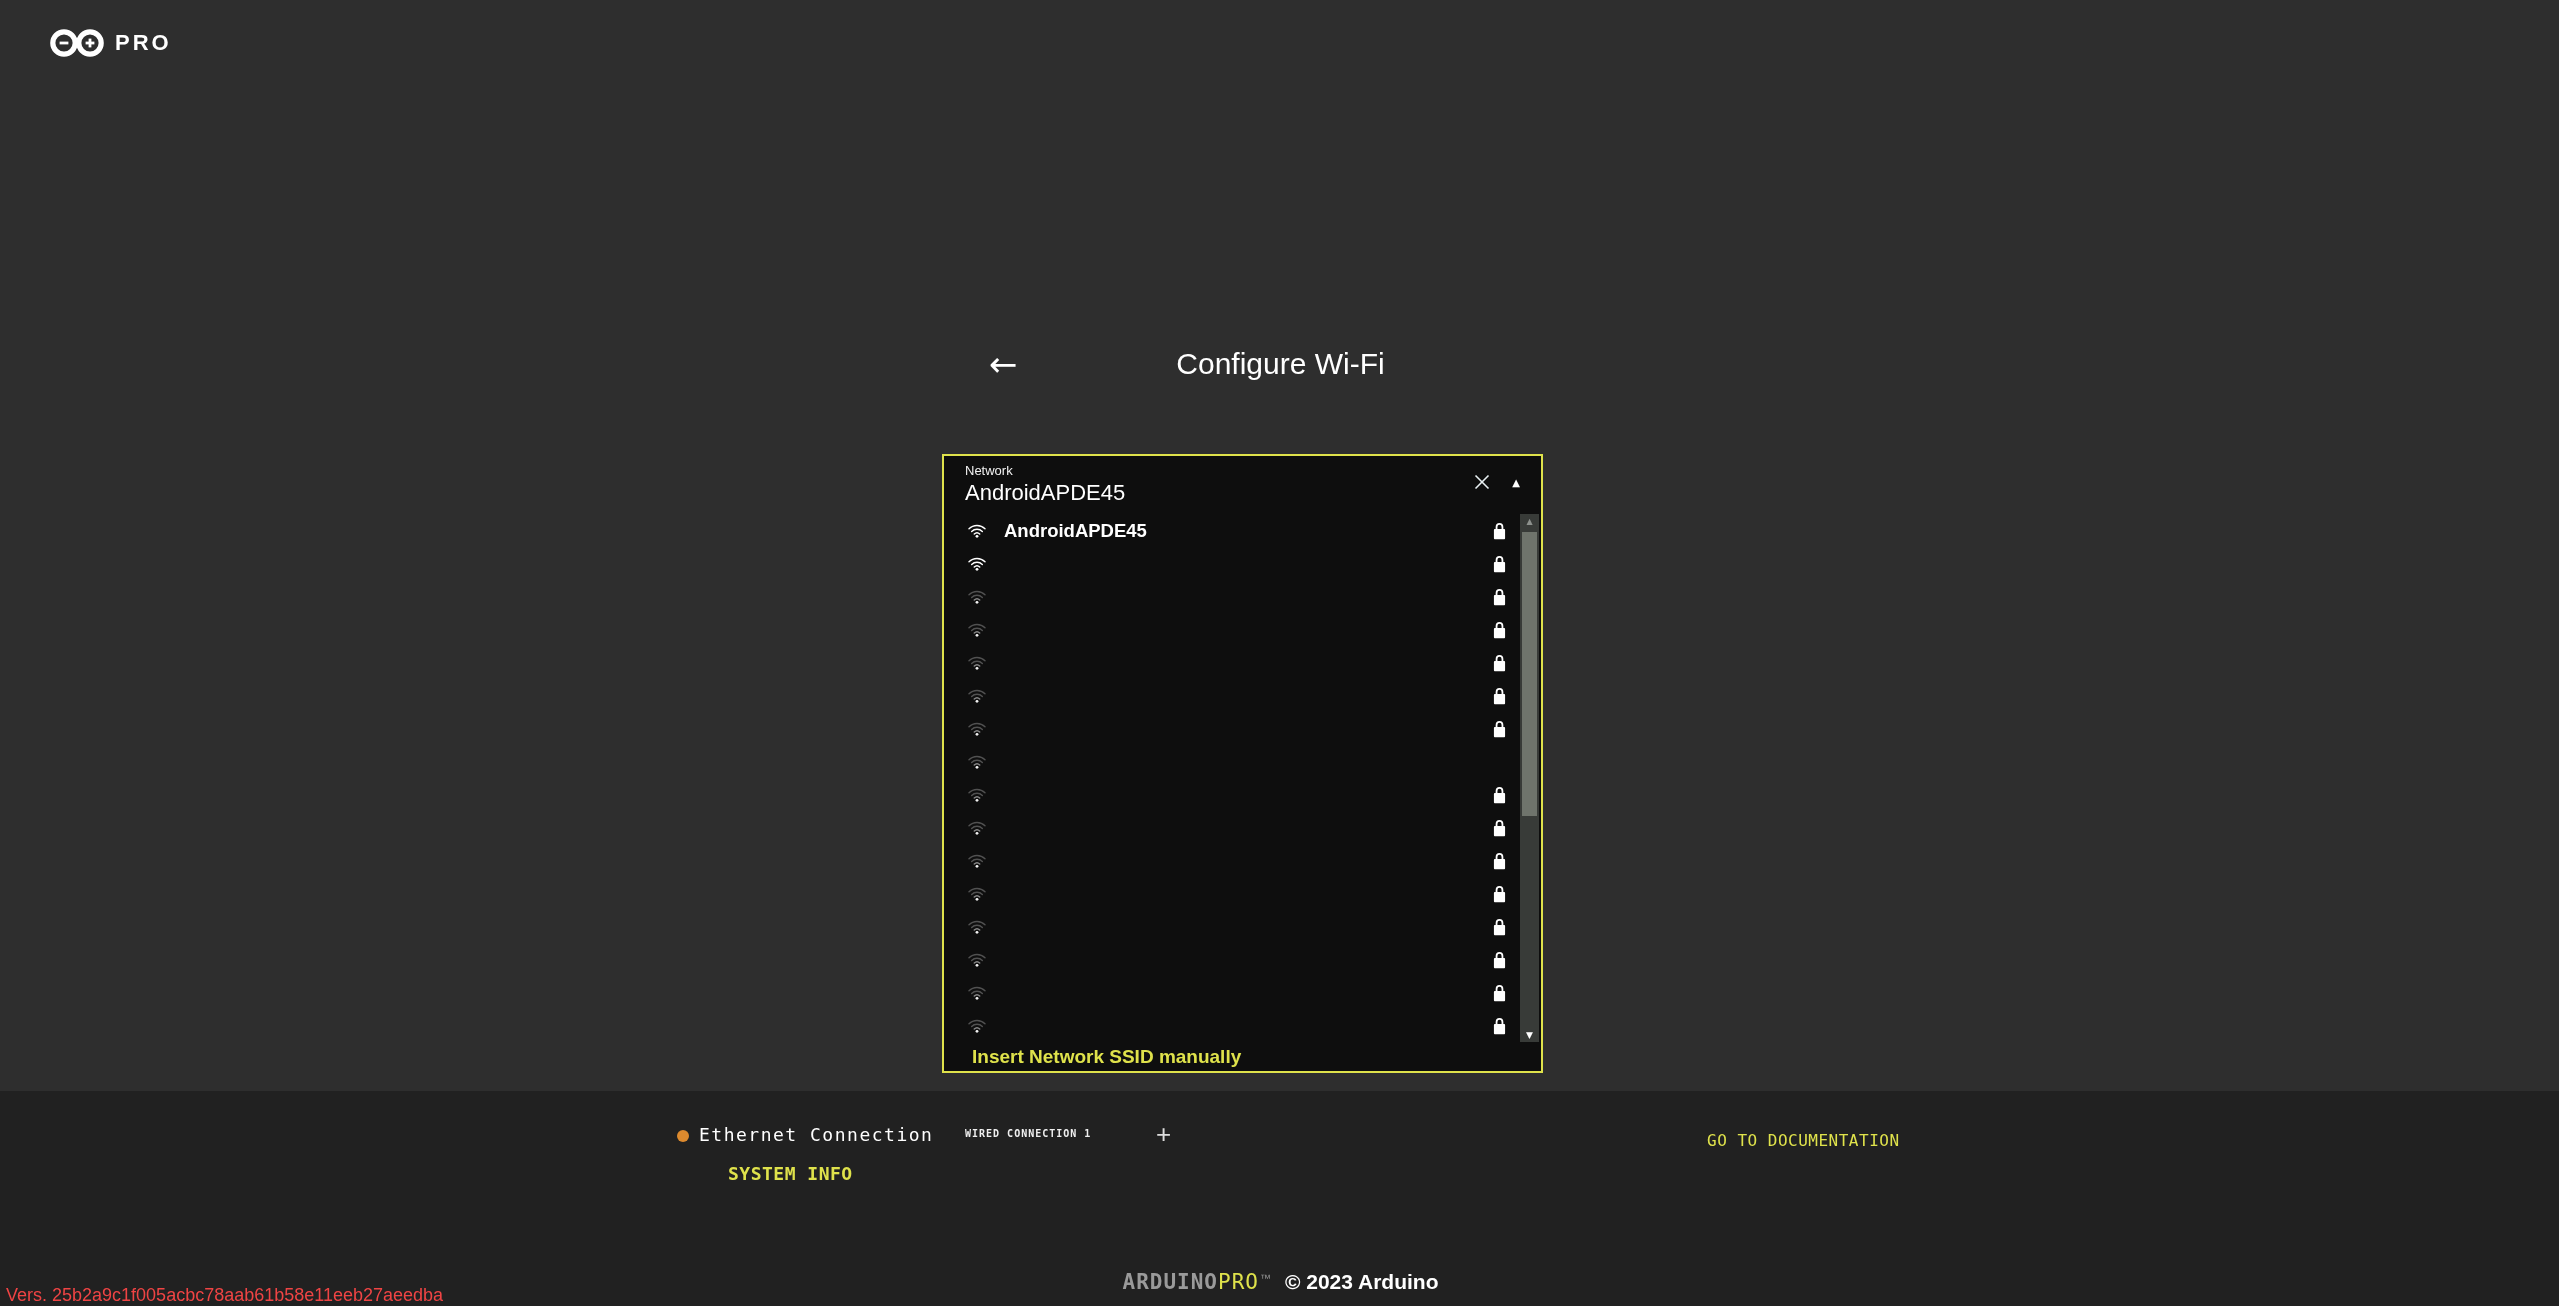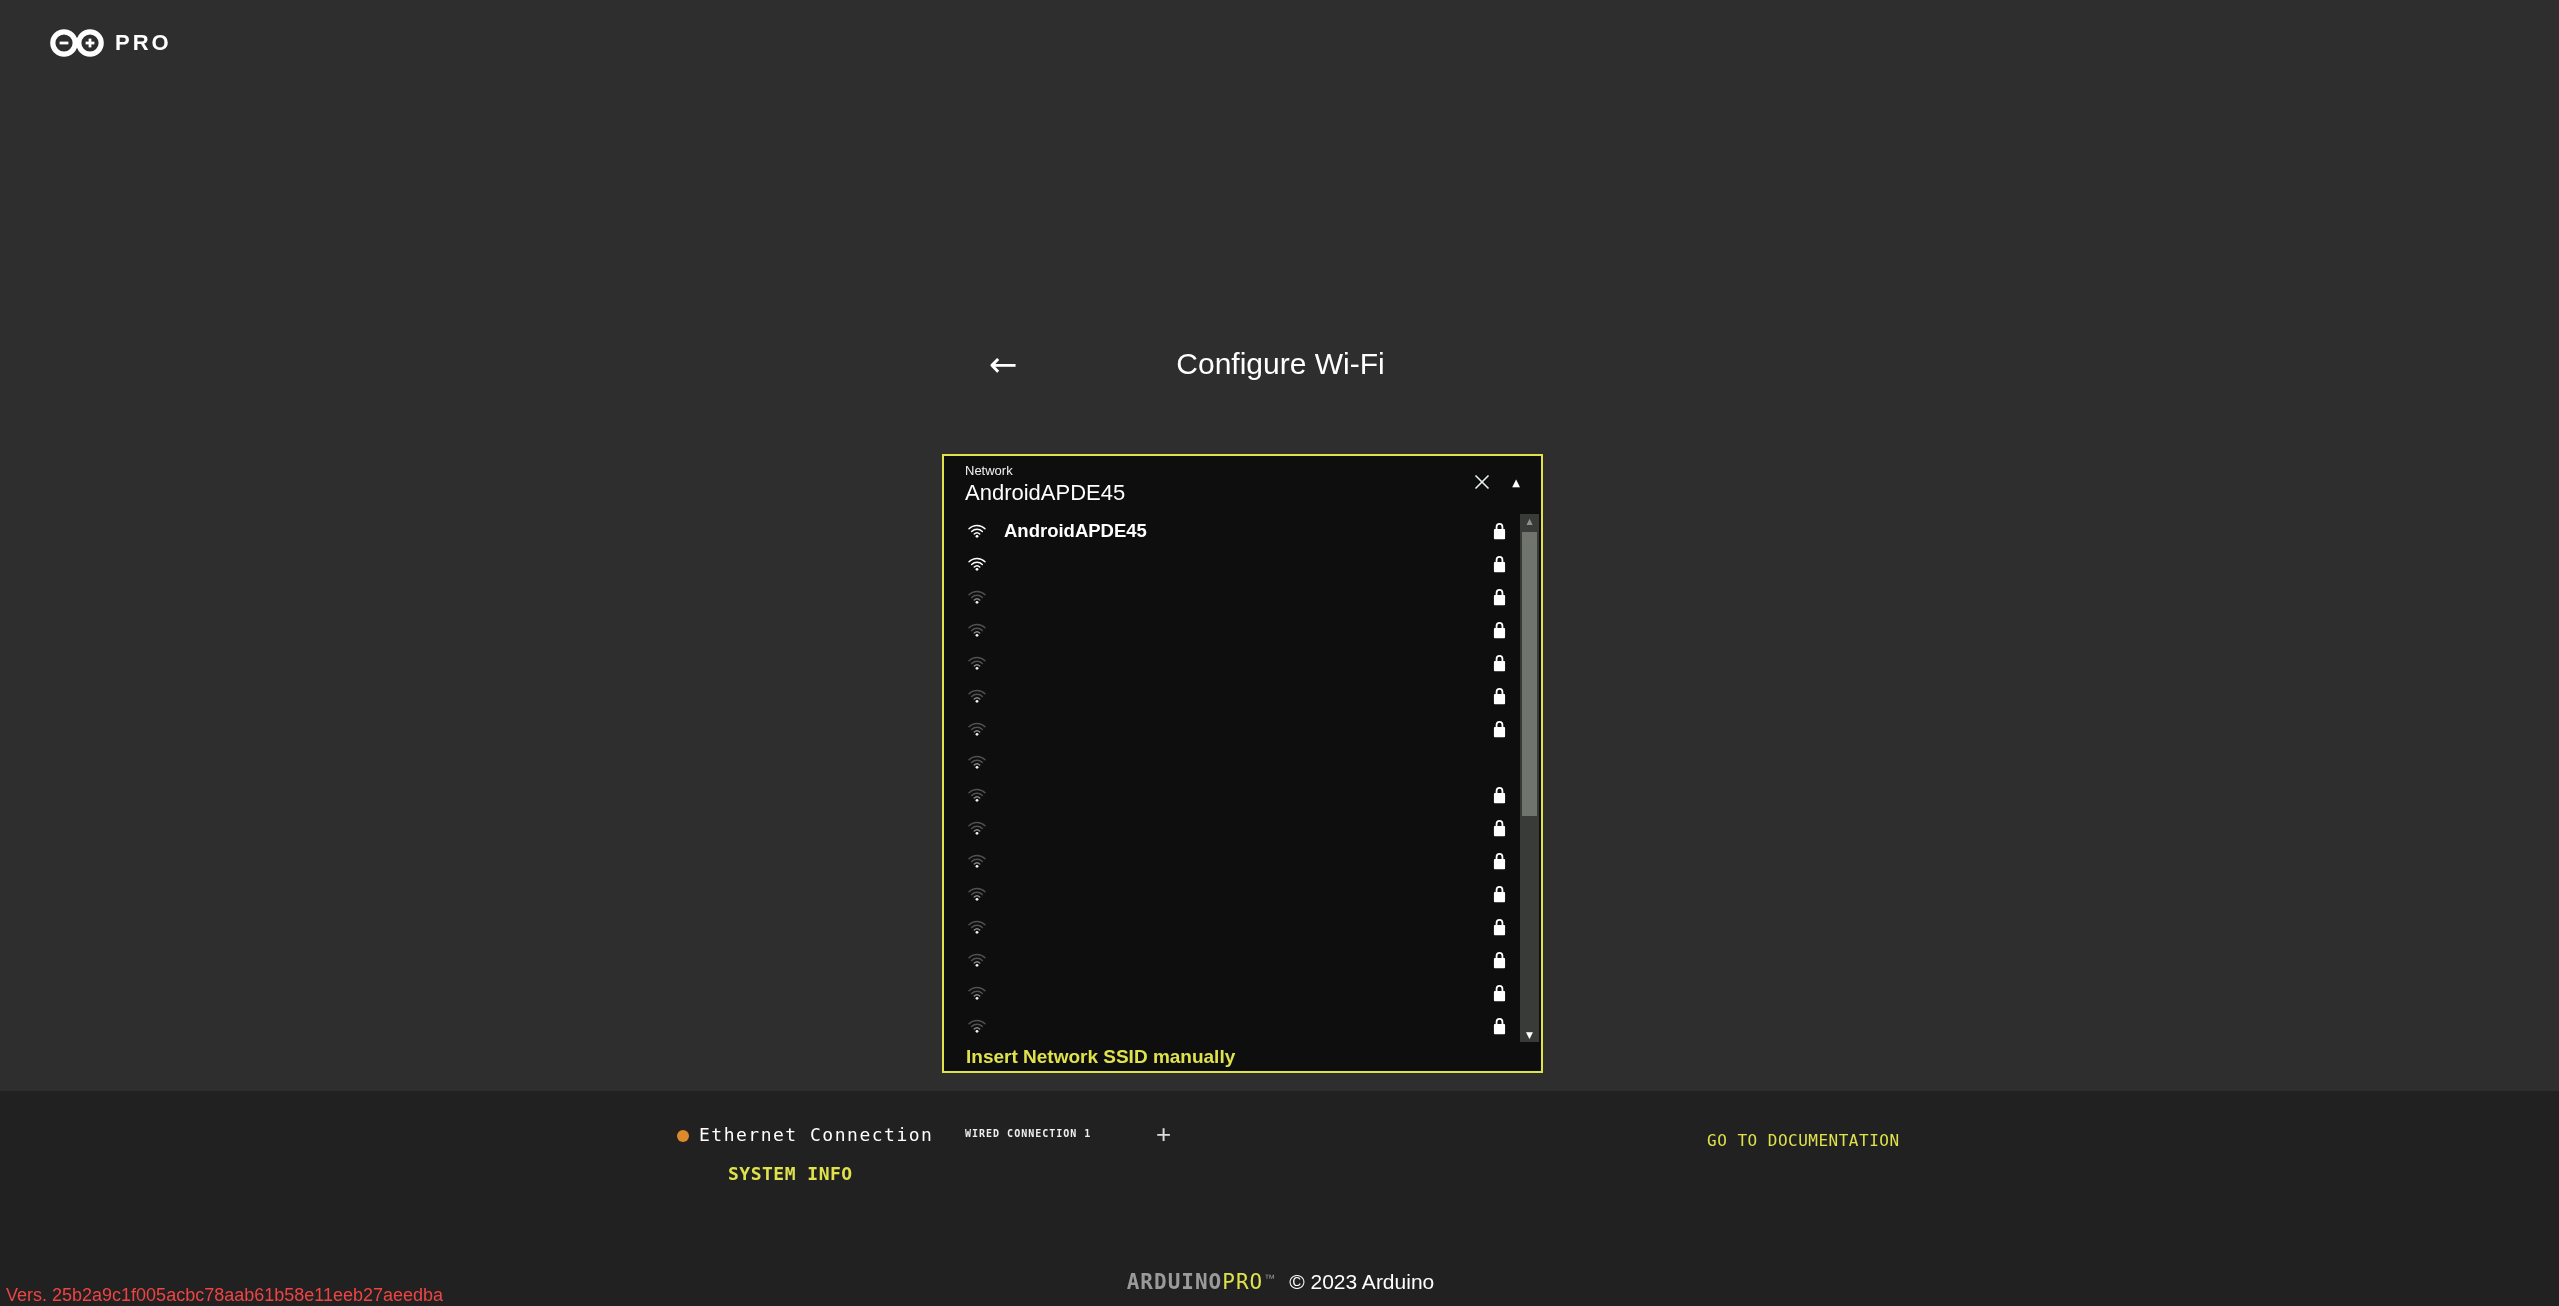--- a/index.html
+++ b/index.html
@@ -47,39 +47,39 @@
   .lock{margin-left:auto;margin-right:14px;flex:0 0 auto;}
 
   
   .sbar{position:absolute;top:58px;right:2px;width:19px;height:528px;background:#383b38;cursor:pointer;}
   .sbar-up{position:absolute;top:2px;left:0;width:100%;text-align:center;color:#8d918d;font-size:8px;line-height:12px;
     font-family:"DejaVu Sans",sans-serif;cursor:pointer;}
   .sbar-thumb{position:absolute;top:18px;left:2px;width:15px;height:284px;background:#6f746c;cursor:grab;}
   .sbar-down{position:absolute;bottom:1px;left:0;width:100%;text-align:center;color:#fff;font-size:9px;line-height:12px;
     font-family:"DejaVu Sans",sans-serif;cursor:pointer;}
 
-  .manual-link{position:absolute;left:0;bottom:0;right:0;height:29px;padding-left:22px;display:flex;align-items:center;
+  .manual-link{position:absolute;left:0;bottom:0;right:0;height:29px;padding-left:28px;display:flex;align-items:center;
     color:var(--accent);font-size:19px;font-weight:700;cursor:pointer;}
 
   
   .footer{position:absolute;left:0;top:1091px;width:2559px;height:215px;background:var(--footer-bg);}
   .mono{font-family:"DejaVu Sans Mono","Liberation Mono",monospace;}
   .eth-dot{position:absolute;left:677px;top:1130px;width:12px;height:12px;border-radius:50%;background:var(--orange);}
   .eth-label{position:absolute;left:699px;top:1124px;color:#fff;font-size:18px;letter-spacing:1.5px;}
   .wired-chip{position:absolute;left:965px;top:1128px;color:#efefef;font-size:10px;letter-spacing:1px;cursor:pointer;
     background:none;border:none;font-weight:bold;}
   .plus-btn{position:absolute;left:1156px;top:1119px;color:#ddd;font-size:26px;font-weight:300;background:none;border:none;cursor:pointer;
     font-family:"Liberation Sans",sans-serif;}
   .sysinfo-link{position:absolute;left:699px;top:1163px;color:var(--accent);font-size:18px;font-weight:700;letter-spacing:.5px;cursor:pointer;margin-left:29px;}
   .docs-link{position:absolute;left:1667px;top:1131px;color:var(--accent);font-size:16px;font-weight:400;letter-spacing:.5px;cursor:pointer;margin-left:40px;}
   .brand-line{position:absolute;left:980px;top:1270px;width:601px;display:flex;justify-content:center;align-items:baseline;}
   .brand-arduino{color:#9a9a9a;font-size:21px;font-weight:700;letter-spacing:1px;}
   .brand-pro{color:var(--accent);font-size:21px;font-weight:500;letter-spacing:1px;}
   .brand-tm{color:#9a9a9a;font-size:11px;margin-left:1px;position:relative;top:-7px;}
-  .copyright{color:#fff;font-size:21px;margin-left:14px;font-weight:400;}
+  .copyright{color:#fff;font-size:21px;margin-left:14px;font-weight:700;}
   .version{position:absolute;left:6px;top:1285px;color:#ef4444;font-size:18px;}
 </style>
 </head>
 <body>
 
 <div class="app">
 
   <div class="brand">
     <svg width="56" height="34" viewBox="0 0 56 34">
       <circle cx="15" cy="17" r="11.2" fill="none" stroke="#fff" stroke-width="5.2"></circle>

